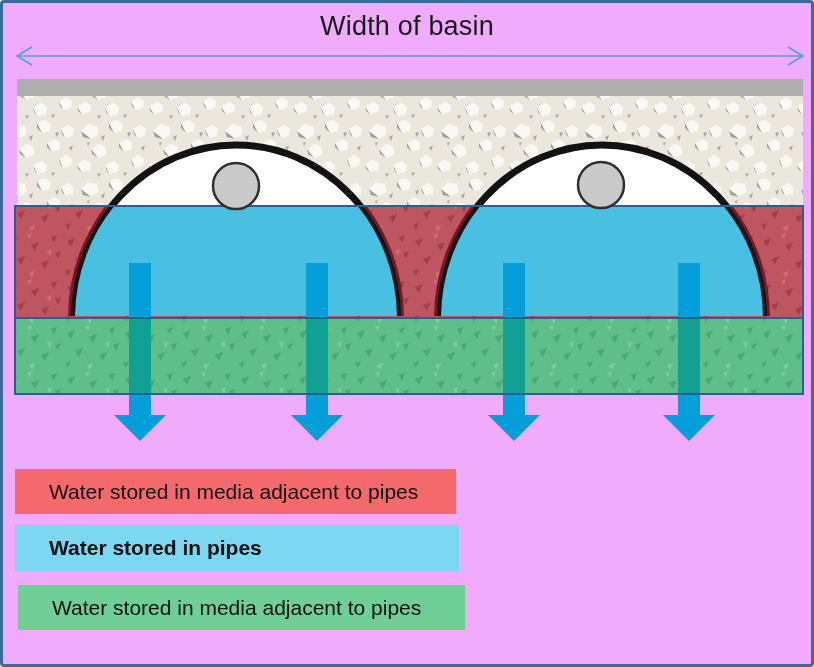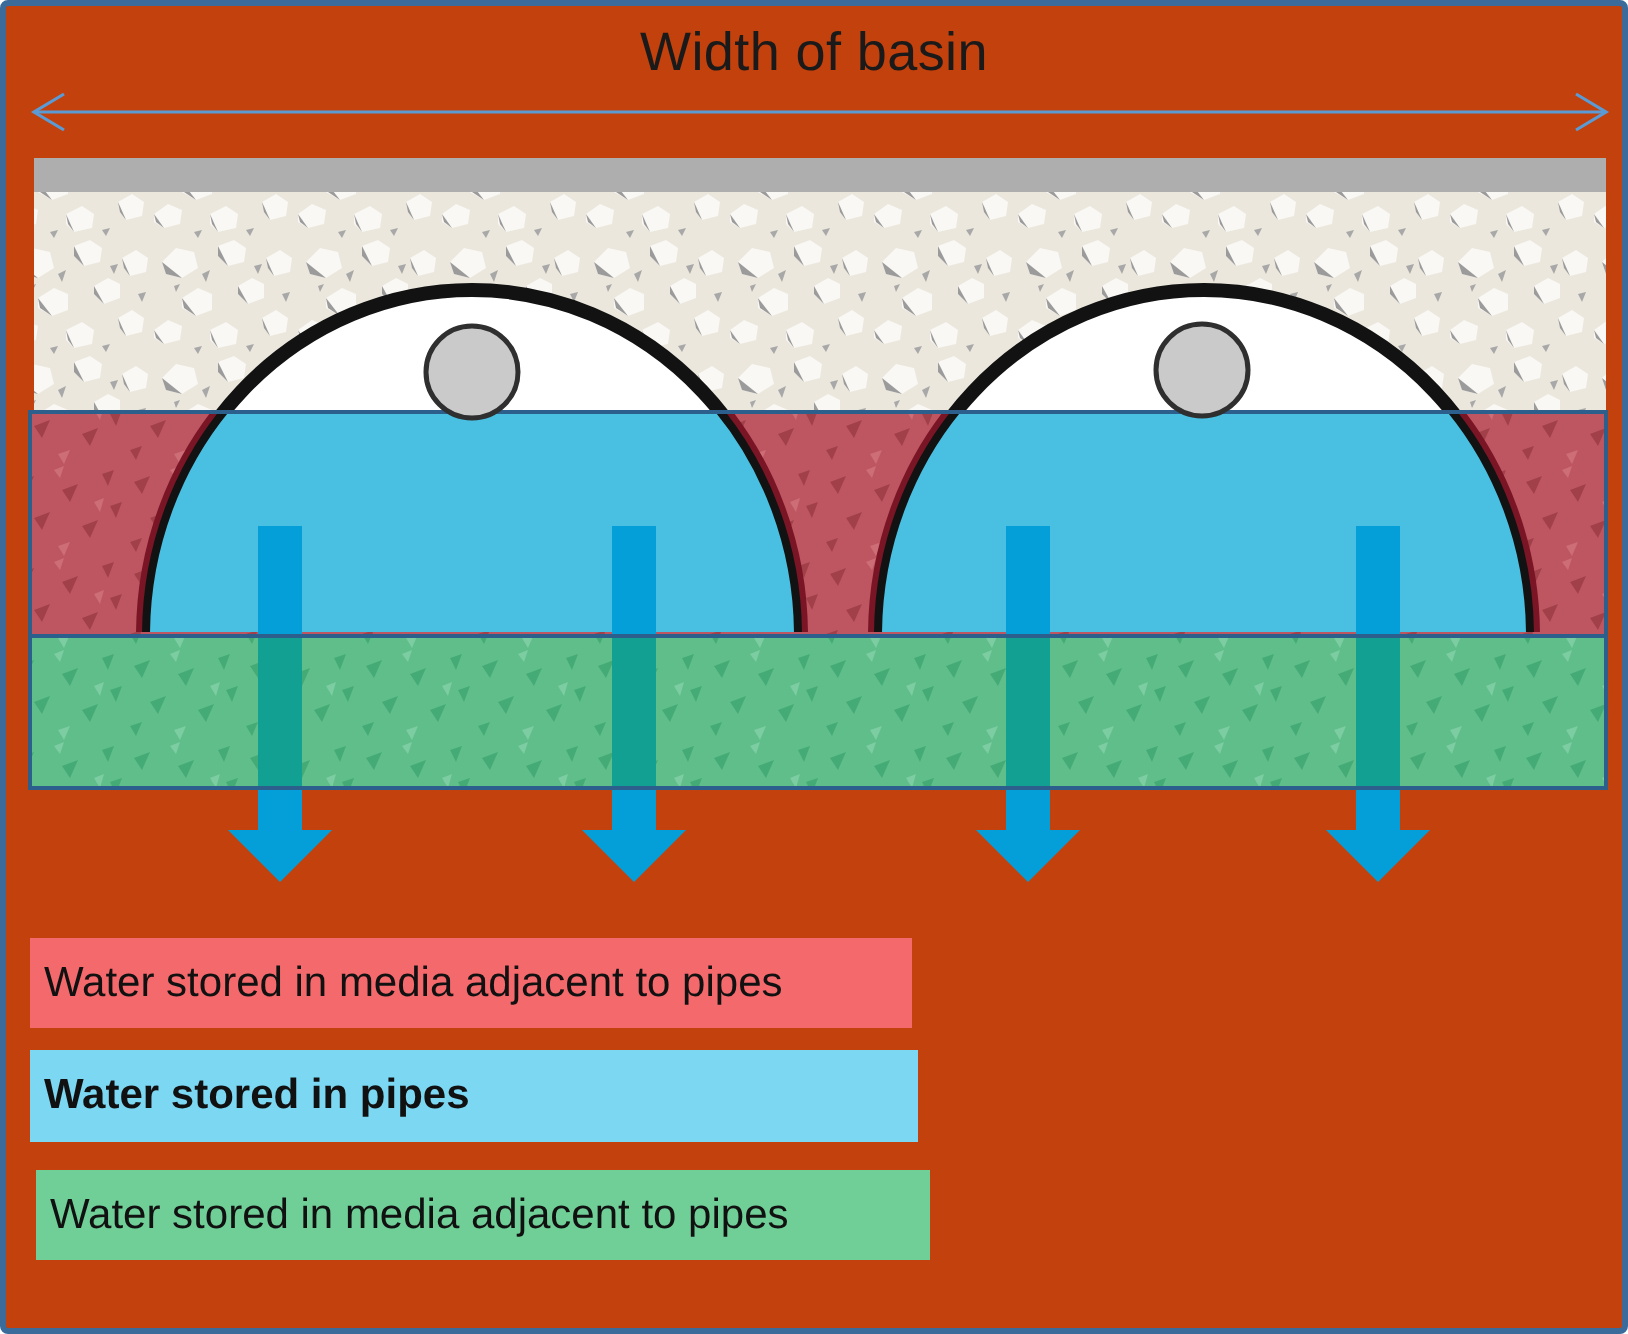--- a/index.html
+++ b/index.html
@@ -2,36 +2,36 @@
 <html><head>
 <meta charset="utf-8">
 <style>
   html,body{margin:0;padding:0;background:#fff;}
   #frame{
     position:relative;
     width:814px;height:667px;
     box-sizing:border-box;
     border:3px solid #3A6B9B;
     border-radius:4px;
-    background:#c2410c;
+    background:#f0abfc;
     font-family:"Liberation Sans", sans-serif;
     overflow:hidden;
   }
   #title{
     position:absolute;top:8px;left:0;right:0;
     text-align:center;
     font-size:27px;color:#1a1a1a;
     letter-spacing:0.2px;
   }
   #diagram-svg{position:absolute;top:0;left:0;}
   .legend-item{
     position:absolute;
     box-sizing:border-box;
     display:flex;align-items:center;
-    padding-left:7px;
+    padding-left:34px;
     font-size:21px;color:#111;
   }
   #legend-item-red  {left:12px;top:466px;width:441px;height:45px;}
   #legend-item-blue {left:12px;top:522px;width:444px;height:46px;}
   #legend-item-green{left:15px;top:582px;width:447px;height:45px;}
 </style>
 </head>
 <body>
 
 <div id="frame" style="border-color: rgb(58, 107, 155);">

